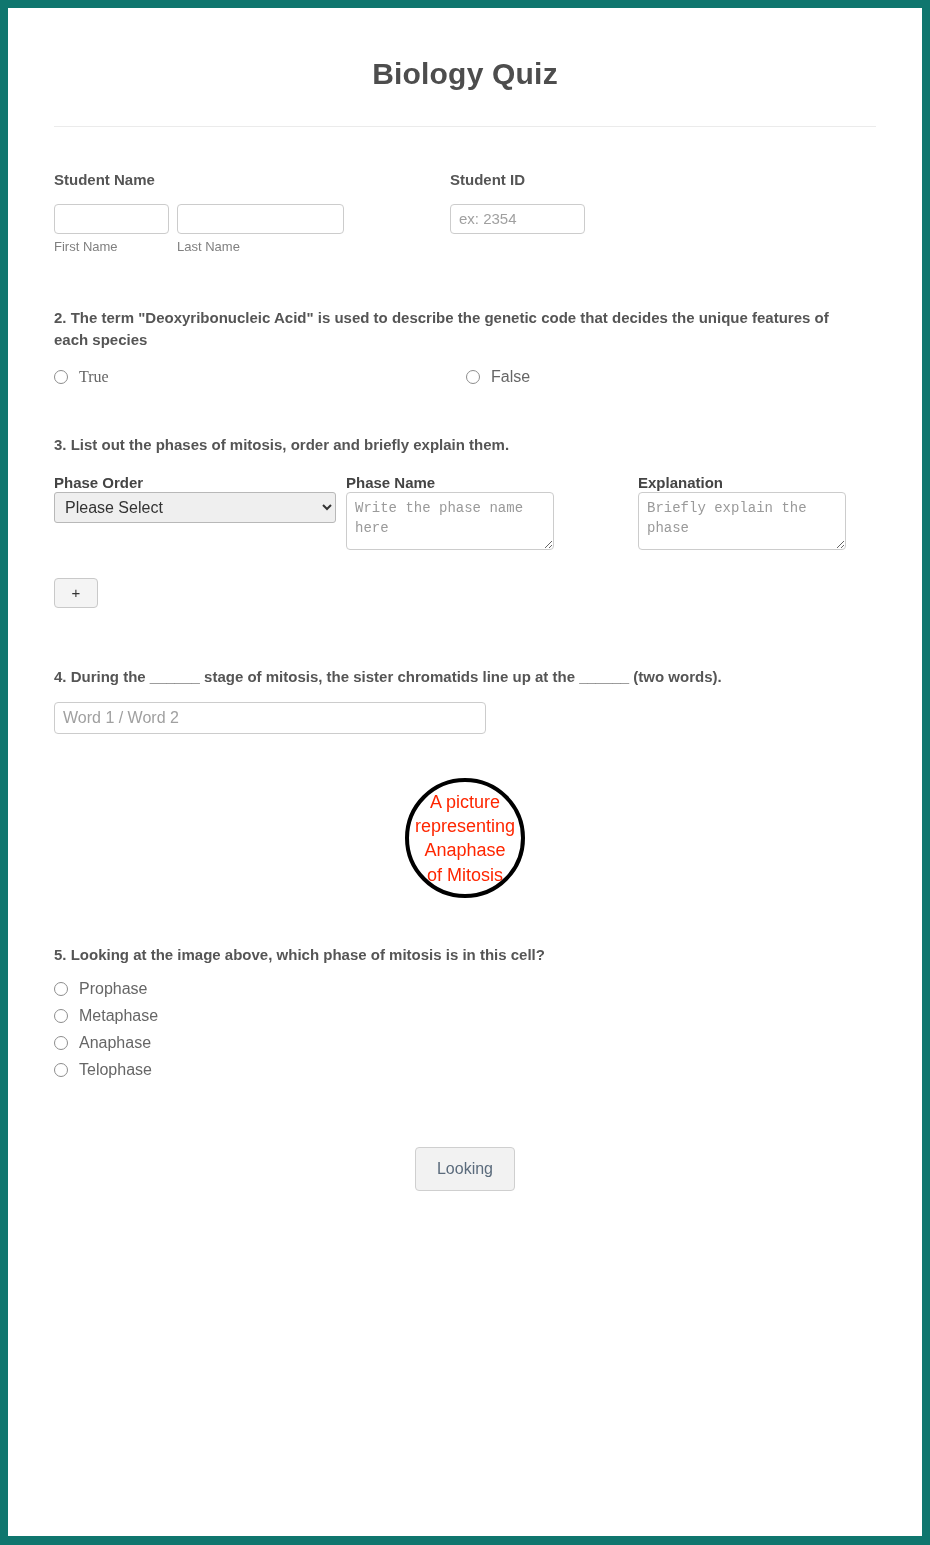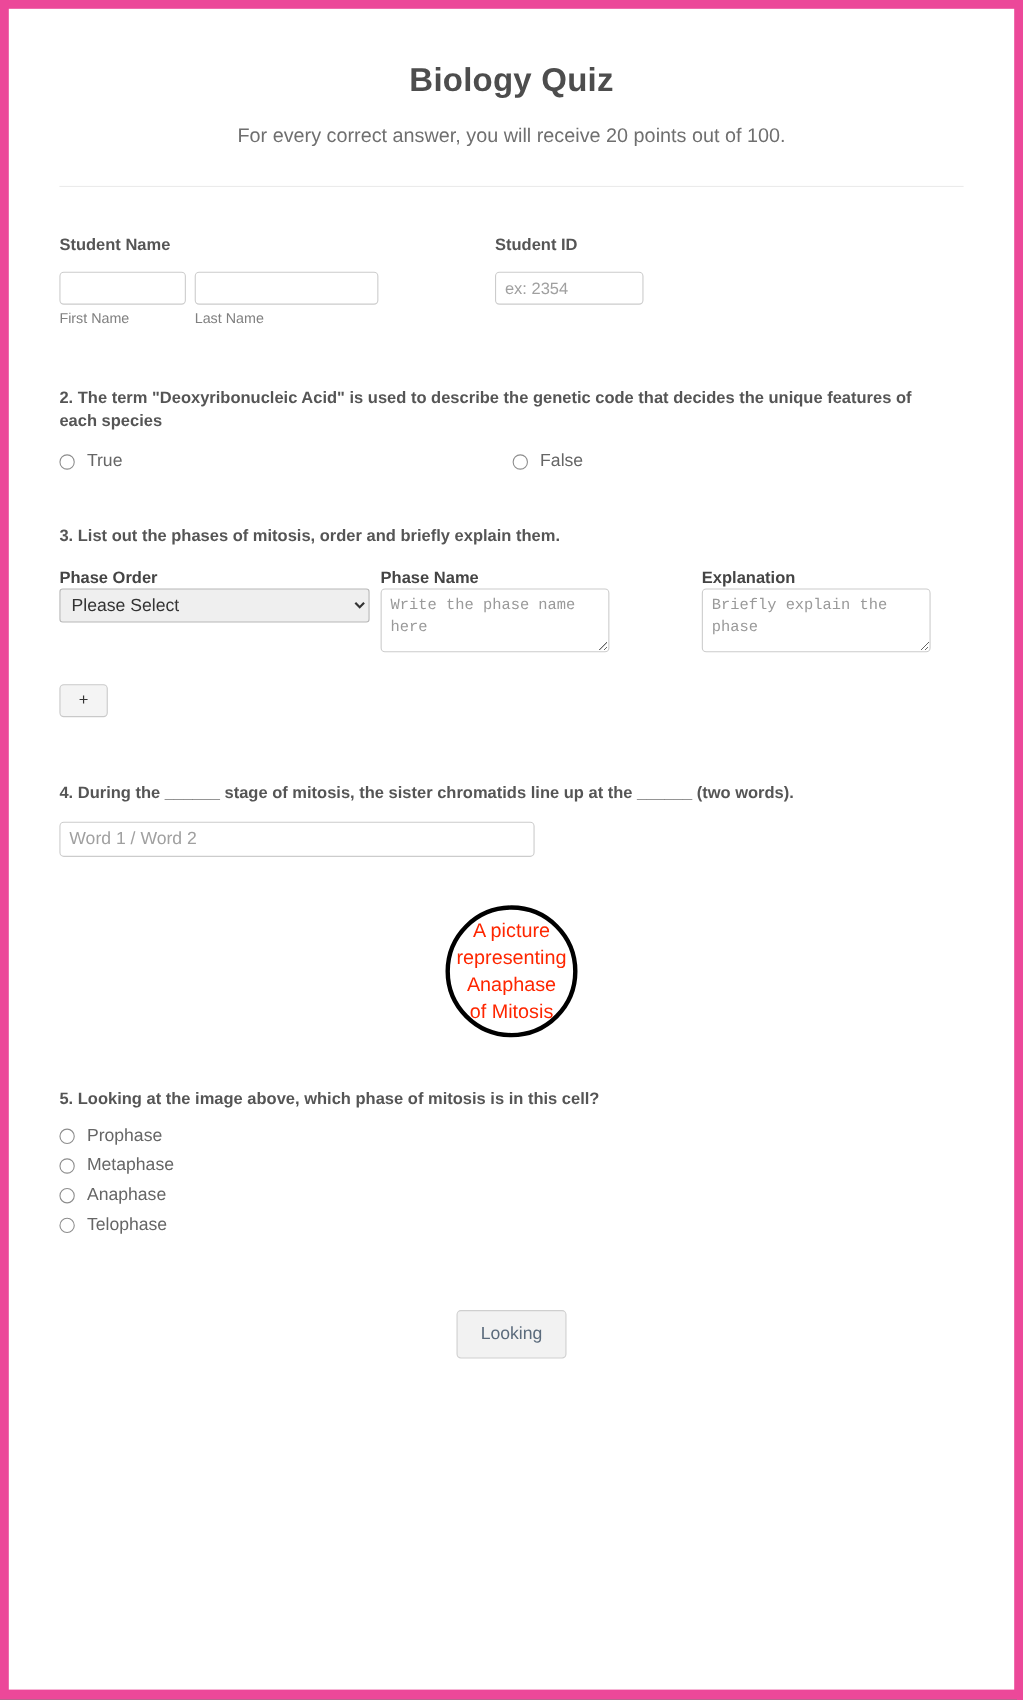--- a/index.html
+++ b/index.html
@@ -9,21 +9,21 @@
   }
   body {
     width: 930px; height: 1545px;
     font-family: "Liberation Sans", sans-serif;
     overflow: hidden;
   }
   .window-frame {
     position: absolute;
     left: 0; top: 0;
     width: 930px; height: 1545px;
-    background: #ec4899;
+    background: #0f766e;
     padding: 8px 8px 9px 8px;
   }
   .page {
     width: 914px; height: 1528px;
     background: #ffffff;
     position: relative;
     overflow: hidden;
   }
   .form-inner {
     width: 914px;
@@ -226,21 +226,20 @@
 </style>
 </head>
 <body>
 
 <div class="window-frame">
   <div class="page">
     <div class="form-inner">
 
       <div class="quiz-header">
         <h1 class="quiz-title">Biology Quiz</h1>
-        <p class="quiz-subtitle">For every correct answer, you will receive 20 points out of 100.</p>
       </div>
       <hr class="header-divider">
 
       <div class="q-block name-row">
         <div class="name-group">
           <div class="q-label">Student Name</div>
           <div class="name-fields">
             <div class="name-field-wrap">
               <input type="text" id="first-name" value="" style="">
               <div class="sub-label">First Name</div>
@@ -256,21 +255,21 @@
           <div class="field-spacer">
             <input type="text" id="student-id" placeholder="ex: 2354" style="">
           </div>
         </div>
       </div>
 
 
       <div class="q-block" style="padding-top:53px;">
         <div class="q-label" style="max-width:812px;">2. The term "Deoxyribonucleic Acid" is used to describe the genetic code that decides the unique features of each species</div>
         <div class="radio-row">
-          <label class="radio-opt" style="width:412px;">
+          <label class="radio-opt" style="width:412px;font-family:Liberation Serif, serif;">
             <span class="radio-circle"></span>
             <span>True</span>
           </label>
           <label class="radio-opt">
             <span class="radio-circle"></span>
             <span>False</span>
           </label>
         </div>
       </div>
 

